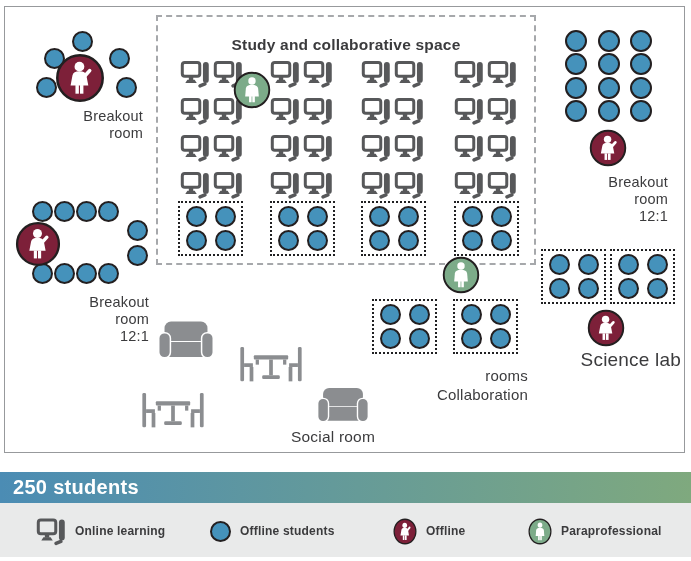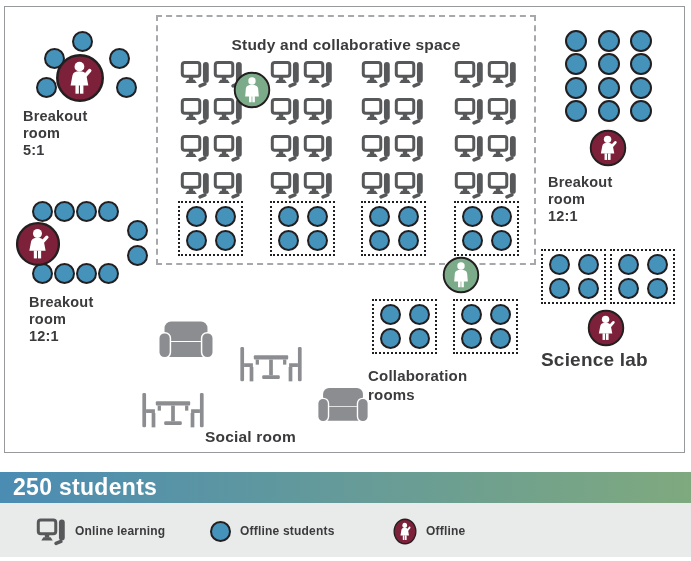--- a/index.html
+++ b/index.html
@@ -17,25 +17,25 @@
          border:2px dashed #a6a8ab;box-sizing:border-box;}
   .study-title{text-align:center;font-weight:700;font-size:15.5px;letter-spacing:.2px;
                padding-top:7px;color:var(--text);margin-top:12px;}
   .dot{position:absolute;border-radius:50%;background:var(--student);
        border:2px solid var(--ink);box-sizing:border-box;}
   .pod{position:absolute;width:65px;height:55px;border:2.5px dotted #202022;box-sizing:border-box;
        display:grid;grid-template-columns:repeat(2,21px);gap:3px 8px;
        justify-content:center;align-content:center;background:#fff;}
   .pod .dot{position:static;width:21px;height:21px;}
   .wsgroup{position:absolute;display:flex;gap:3px;}
-  .zlabel{position:absolute;text-align:left;font-weight:700;font-size:14.5px;
+  .zlabel{position:absolute;text-align:right;font-weight:400;font-size:14.5px;
           line-height:17px;letter-spacing:.2px;color:var(--text);}
   .banner{position:absolute;left:0;top:472px;width:691px;height:31px;
           background:linear-gradient(90deg,var(--banner-l),var(--banner-r));}
-  .banner-text{color:#fff;font-weight:700;font-size:23px;letter-spacing:.3px;
+  .banner-text{color:#fff;font-weight:700;font-size:20px;letter-spacing:.3px;
                line-height:31px;padding-left:13px;}
   .legend{position:absolute;left:0;top:503px;width:691px;height:54px;background:var(--legend-bg);}
   .legend-item{position:absolute;top:12px;height:32px;display:flex;align-items:center;gap:9px;}
   .legend-label{font-weight:700;font-size:12px;letter-spacing:.2px;color:var(--text);}
   .legend .dot{position:static;width:21px;height:21px;}
 </style>
 </head>
 <body>
 
 <svg width="0" height="0" style="position:absolute">
@@ -254,21 +254,20 @@
         <div class="dot" style="left: 104px; top: 41px; width: 21px; height: 21px;"></div>
         <div class="dot" style="left: 31px; top: 70px; width: 21px; height: 21px;"></div>
         <div class="dot" style="left: 111px; top: 70px; width: 21px; height: 21px;"></div>
       </div>
     <svg class="abs" style="left:50px;top:46px" width="50" height="50" viewBox="0 0 44 44">
         <use href="#sym-teacher"></use>
       </svg>
     <div class="zlabel" style="left:18px;top:101px;width:120px">
       <div>Breakout</div>
       <div>room</div>
-      <div>5:1</div>
     </div>
 
     <div id="b12ldots">
         <div class="dot" style="left: 27px; top: 194px; width: 21px; height: 21px;"></div>
         <div class="dot" style="left: 49px; top: 194px; width: 21px; height: 21px;"></div>
         <div class="dot" style="left: 71px; top: 194px; width: 21px; height: 21px;"></div>
         <div class="dot" style="left: 93px; top: 194px; width: 21px; height: 21px;"></div>
         <div class="dot" style="left: 122px; top: 213px; width: 21px; height: 21px;"></div>
         <div class="dot" style="left: 122px; top: 238px; width: 21px; height: 21px;"></div>
         <div class="dot" style="left: 27px; top: 256px; width: 21px; height: 21px;"></div>
@@ -335,22 +334,22 @@
           <div class="dot"></div>
         </div>
         <div class="pod" style="left: 448px; top: 292px;">
           <div class="dot"></div>
           <div class="dot"></div>
           <div class="dot"></div>
           <div class="dot"></div>
         </div>
       </div>
     <div class="zlabel" style="left:363px;top:359px;width:160px;font-size:15px;line-height:19px">
+      <div>rooms</div>
       <div>Collaboration</div>
-      <div>rooms</div>
     </div>
 
     <svg class="abs" style="left:228px;top:64px;z-index:3" width="38" height="38" viewBox="0 0 44 44">
         <use href="#sym-para"></use>
       </svg>
     <svg class="abs" style="left:437px;top:249px;z-index:3" width="38" height="38" viewBox="0 0 44 44">
         <use href="#sym-para"></use>
       </svg>
 
     <svg class="abs" style="left:153px;top:314px" width="56" height="42" viewBox="0 0 60 44">
@@ -382,15 +381,21 @@
     <div class="legend-item" style="left:210px">
       <span class="dot"></span>
       <span class="legend-label">Offline students</span>
     </div>
     <div class="legend-item" style="left:393px">
       <svg width="24" height="27" viewBox="0 0 44 44" preserveAspectRatio="none">
           <use href="#sym-teacher"></use>
         </svg>
       <span class="legend-label">Offline</span>
     </div>
+    <div class="legend-item" style="left:528px">
+      <svg width="24" height="27" viewBox="0 0 44 44" preserveAspectRatio="none">
+          <use href="#sym-para"></use>
+        </svg>
+      <span class="legend-label">Paraprofessional</span>
+    </div>
   </div>
 
 </div>
 
 </body></html>

